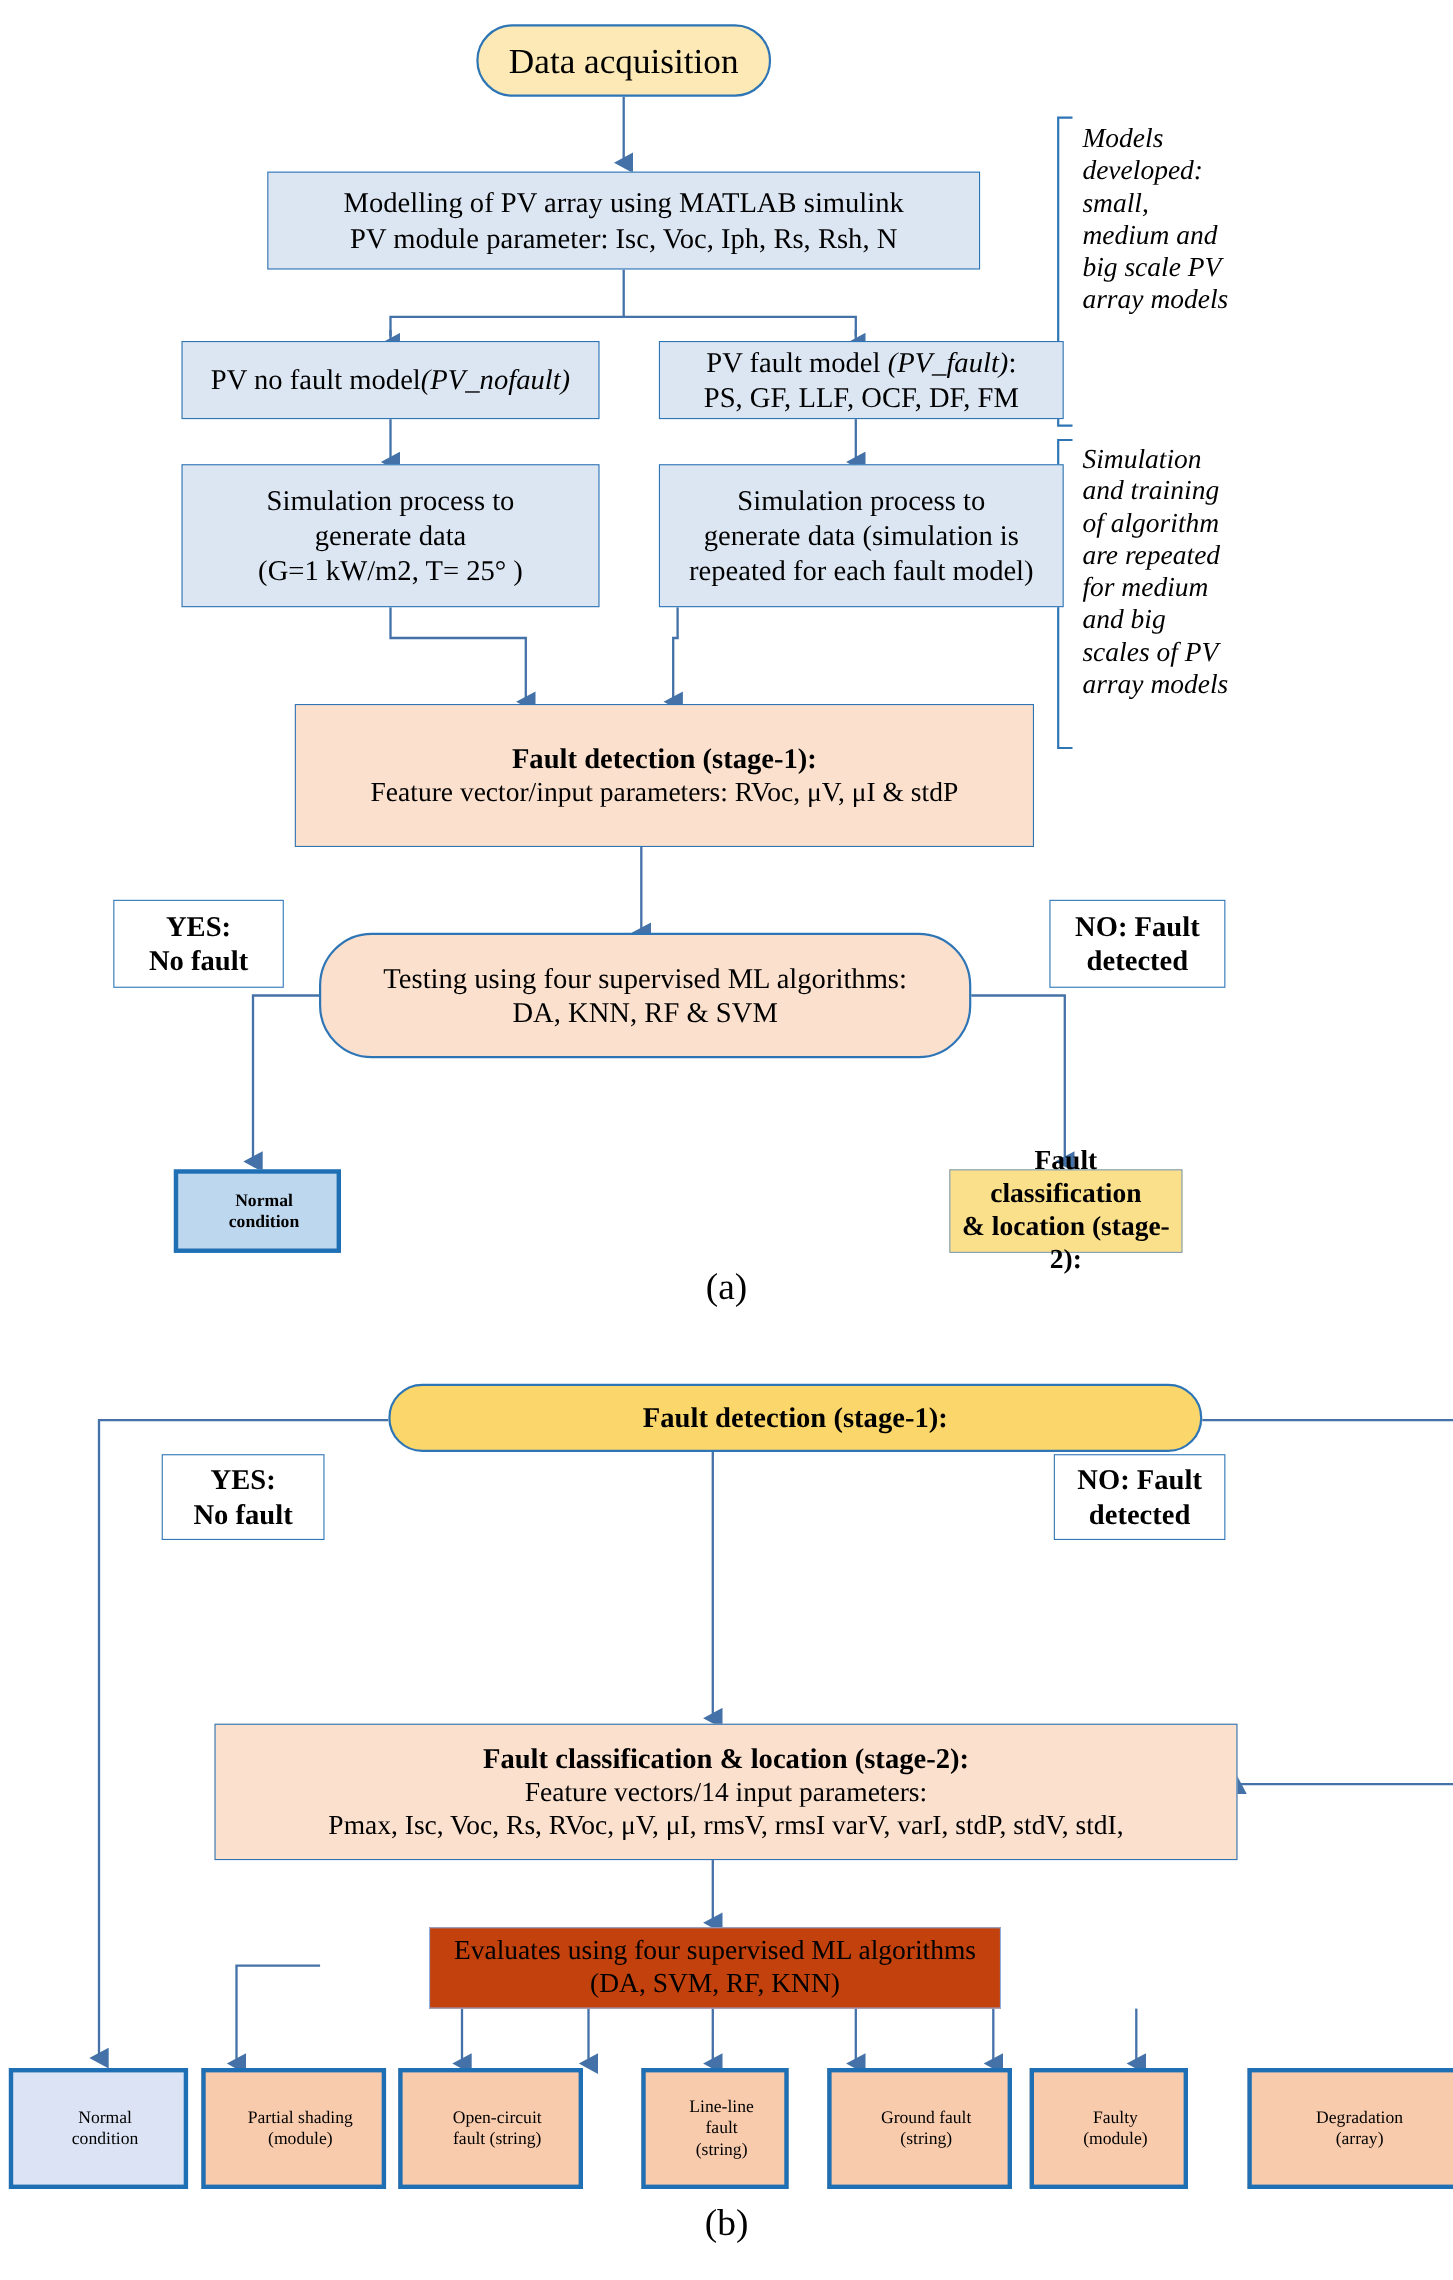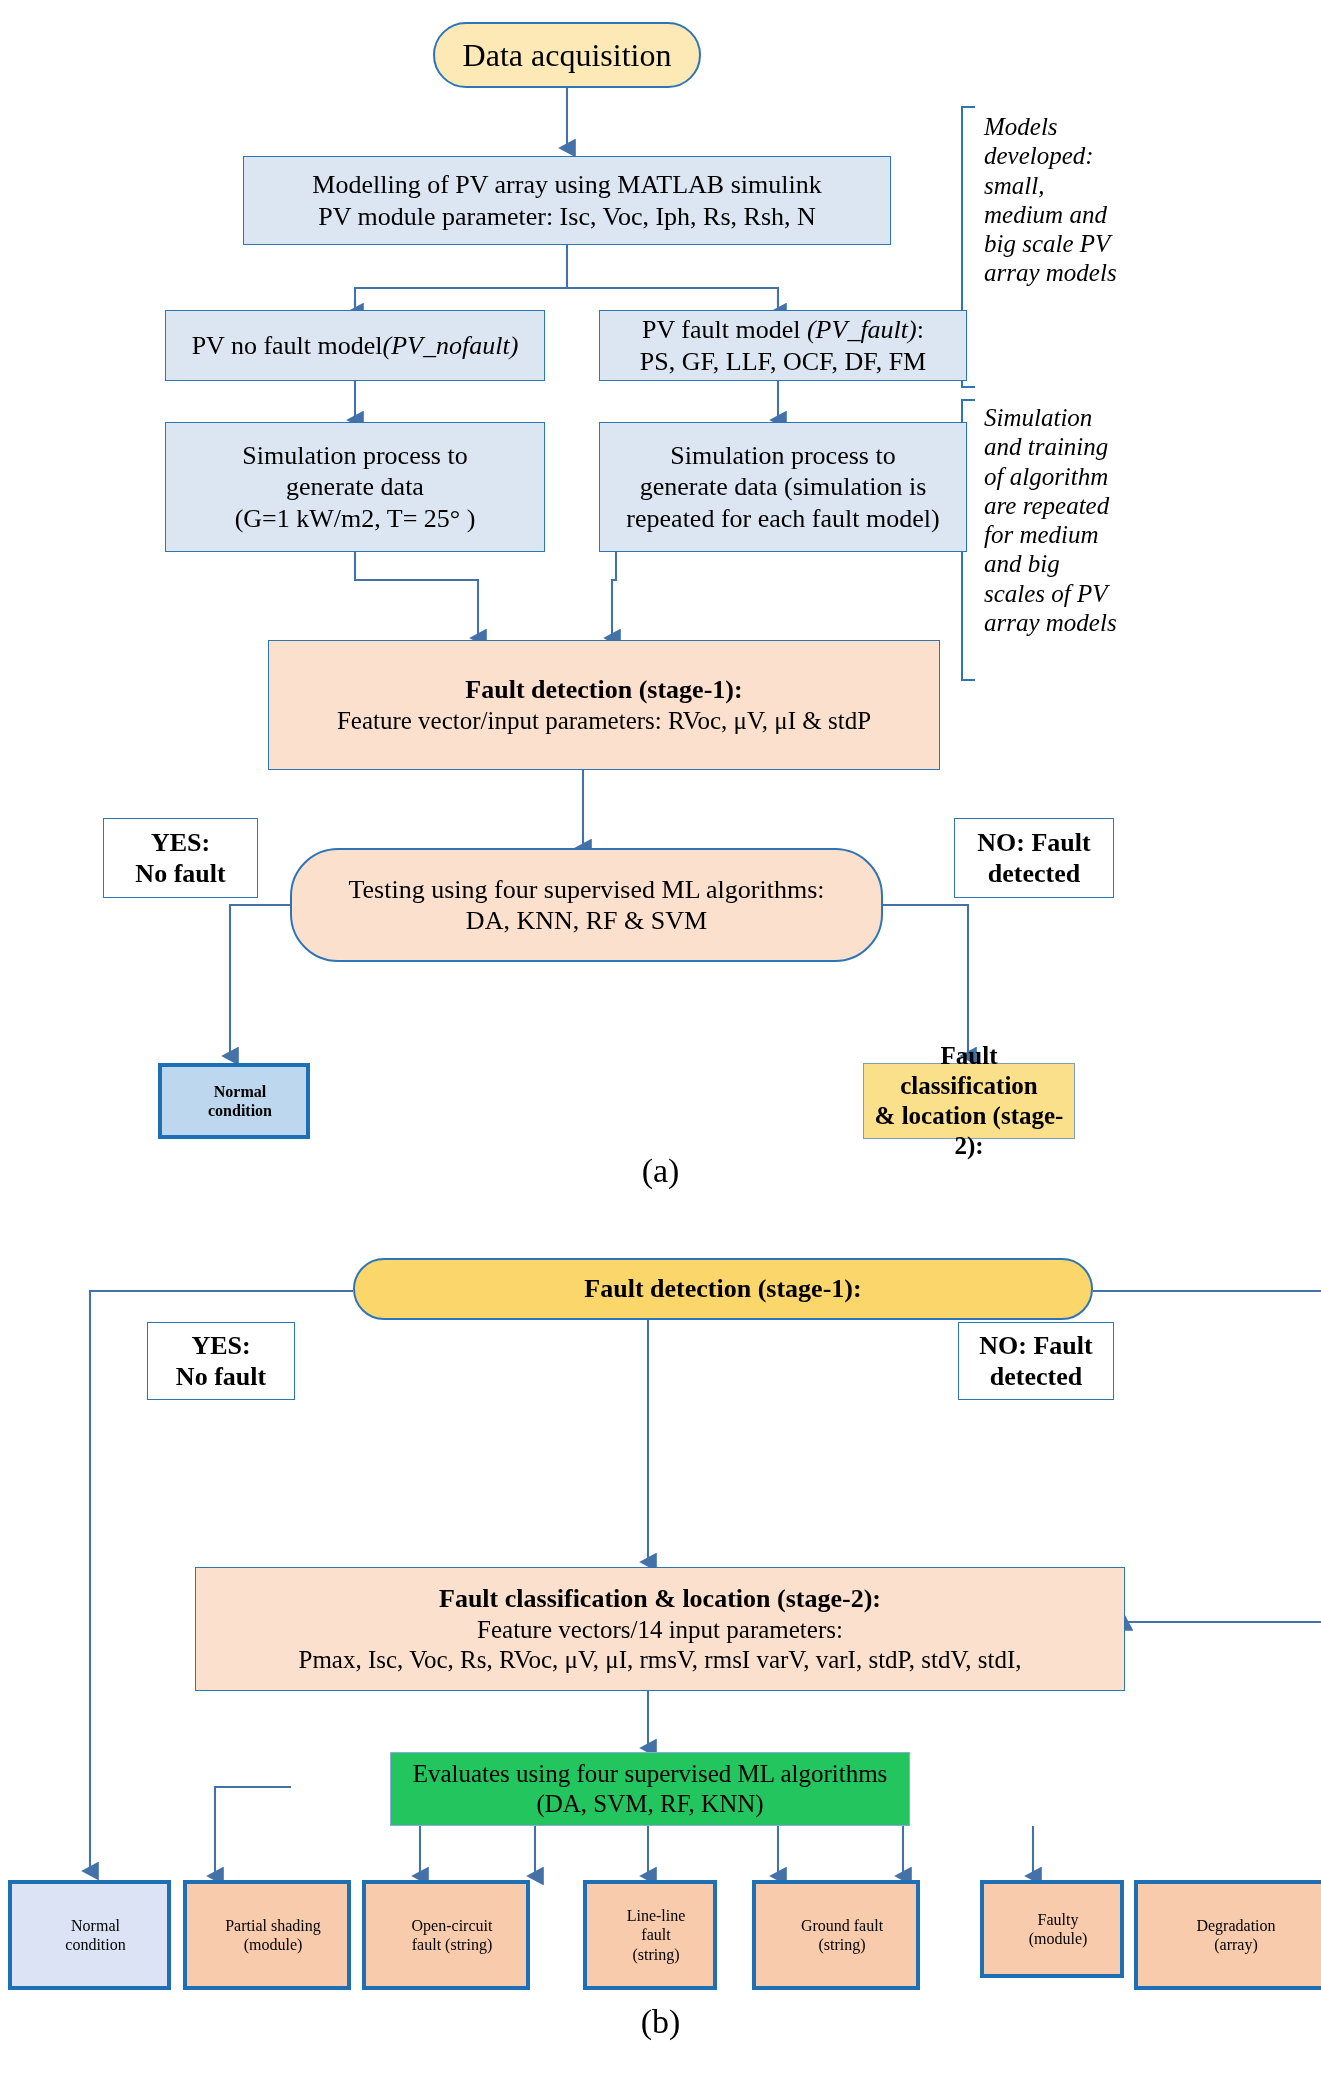--- a/index.html
+++ b/index.html
@@ -14,21 +14,21 @@
   .node{position:absolute;box-sizing:border-box;display:flex;align-items:center;
         justify-content:center;text-align:center;line-height:1.2;}
   .node .txt{width:100%;padding:0 6px;white-space:pre-line;}
 
   
   .rect-blue{background:#dce6f2;border:1.6px solid #2e75b6;}
   .rect-blue-thick{background:#bdd7ee;border:4px solid #1f6fb5;}
   .rect-peach{background:#fbe0ce;border:1.6px solid #2e75b6;}
   .rect-peach-thick{background:#f8cbad;border:4px solid #1f6fb5;}
   .rect-lavender-thick{background:#dbe3f4;border:4px solid #1f6fb5;}
-  .rect-gray{background:#22c55e;border:1.6px solid #8faadc;align-items:center;}
+  .rect-gray{background:#c2410c;border:1.6px solid #8faadc;align-items:center;}
   .rect-yellow{background:#fbe08c;border:1.6px solid #7f9db9;}
   .rect-white{background:#ffffff;border:1.6px solid #2e75b6;}
   .pill-yellow{background:#fde9b5;border:2px solid #2e75b6;border-radius:40px;}
   .pill-yellow2{background:#fbd76b;border:2px solid #2e75b6;border-radius:40px;}
   .pill-peach{background:#fbe0ce;border:2px solid #2e75b6;border-radius:48px;}
 
   .fs28{font-size:32px;}
   .fs26{font-size:26px;}
   .fs25{font-size:25px;}
   .fs24{font-size:16px;padding-left:12px;}
@@ -219,21 +219,21 @@
   </div>
   <div class="node rect-peach-thick fs24" style="left:583px;top:1880px;width:134px;height:110px;text-align:center;">
     <span class="txt">Line-line
 fault
 (string)</span>
   </div>
   <div class="node rect-peach-thick fs24" style="left:752px;top:1880px;width:168px;height:110px;">
     <span class="txt">Ground fault
 (string)</span>
   </div>
-  <div class="node rect-peach-thick fs24" style="left:980px;top:1880px;width:144px;height:98px;">
+  <div class="node rect-peach-thick fs24" style="left:936px;top:1880px;width:144px;height:110px;">
     <span class="txt">Faulty
 (module)</span>
   </div>
   <div class="node rect-peach-thick fs24" style="left:1102px;top:1880px;width:192px;height:110px;margin-left:32px;">
     <span class="txt">Degradation
 (array)</span>
   </div>
 
   <div class="caption" style="left:0;top:2003px;width:1321px;">(b)</div>
 

